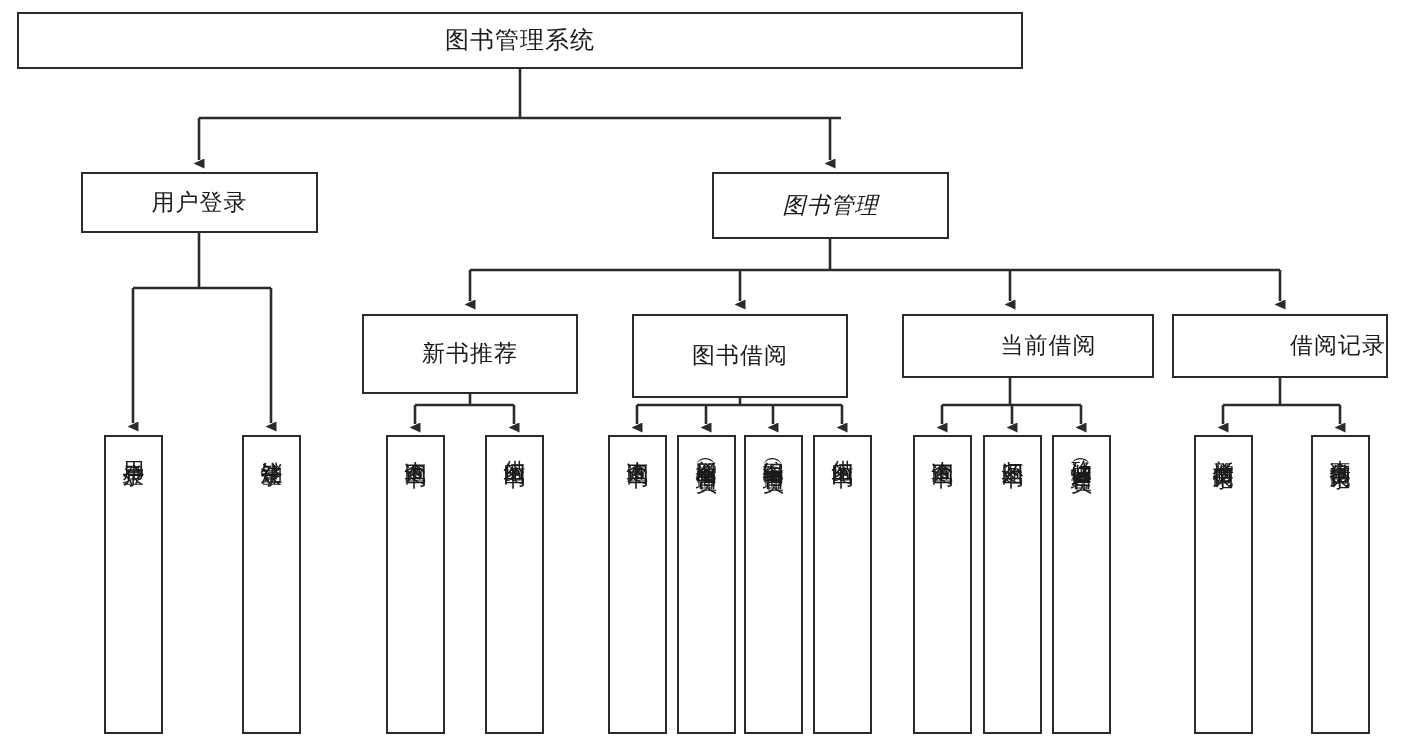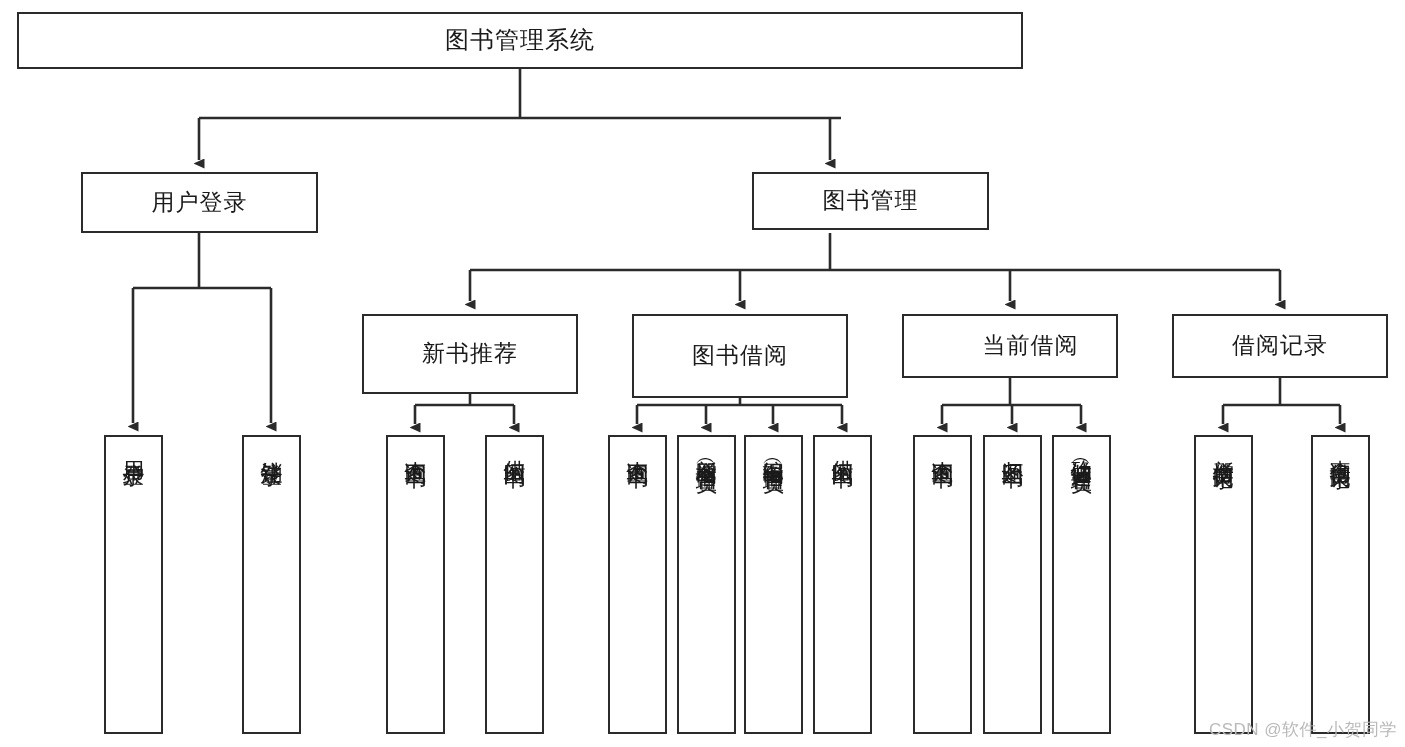--- a/index.html
+++ b/index.html
@@ -126,34 +126,34 @@
     </g>
   </svg>
 
   <div class="node node-root" style="left:17px; top:12px; width:1006px; height:57px;">
     <span class="node-h">图书管理系统</span>
   </div>
 
   <div class="node" style="left:81px; top:172px; width:237px; height:61px;">
     <span class="node-h">用户登录</span>
   </div>
-  <div class="node" style="left:752px; top:172px; width:237px; height:58px;">
+  <div class="node" style="left:712px; top:172px; width:237px; height:67px;font-style:italic;">
     <span class="node-h">图书管理</span>
   </div>
 
   <div class="node" style="left:362px; top:314px; width:216px; height:80px;">
     <span class="node-h">新书推荐</span>
   </div>
   <div class="node" style="left:632px; top:314px; width:216px; height:84px;">
     <span class="node-h">图书借阅</span>
   </div>
-  <div class="node" style="left:902px; top:314px; width:216px; height:64px;padding-left:41px;">
+  <div class="node" style="left:902px; top:314px; width:252px; height:64px;padding-left:41px;">
     <span class="node-h">当前借阅</span>
   </div>
-  <div class="node" style="left:1172px; top:314px; width:216px; height:64px;">
+  <div class="node" style="left:1172px; top:314px; width:216px; height:64px;justify-content:flex-end;">
     <span class="node-h">借阅记录</span>
   </div>
 
   <div class="node node-leaf" style="left:104px; top:435px; width:59px; height:299px;">
     <span class="node-v">用户登录</span>
   </div>
   <div class="node node-leaf" style="left:242px; top:435px; width:59px; height:299px;">
     <span class="node-v">注销登录</span>
   </div>
 
@@ -187,15 +187,14 @@
     <span class="node-v">确认归还（管理员）</span>
   </div>
 
   <div class="node node-leaf leaf-tall" style="left:1194px; top:435px; width:59px; height:299px;">
     <span class="node-v">新增借阅记录</span>
   </div>
   <div class="node node-leaf leaf-tall" style="left:1311px; top:435px; width:59px; height:299px;">
     <span class="node-v">查询借阅记录</span>
   </div>
 
-  <div class="watermark">CSDN @软件_小贺同学</div>
 
 </div>
 
 </body></html>

